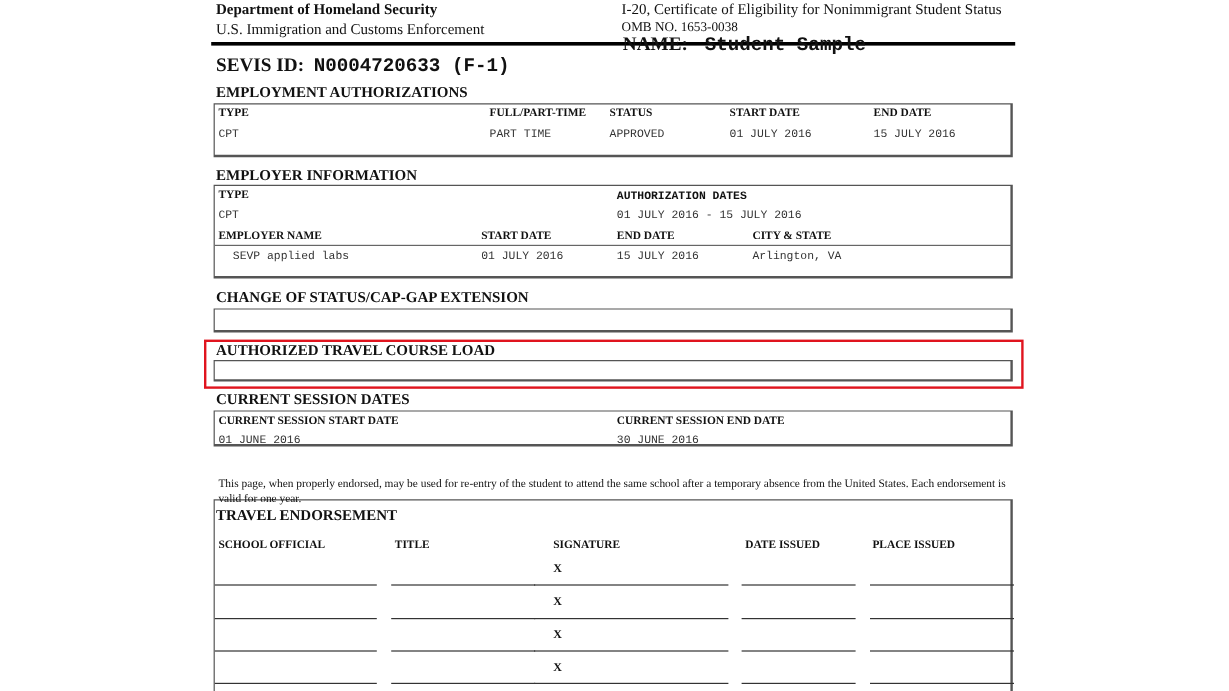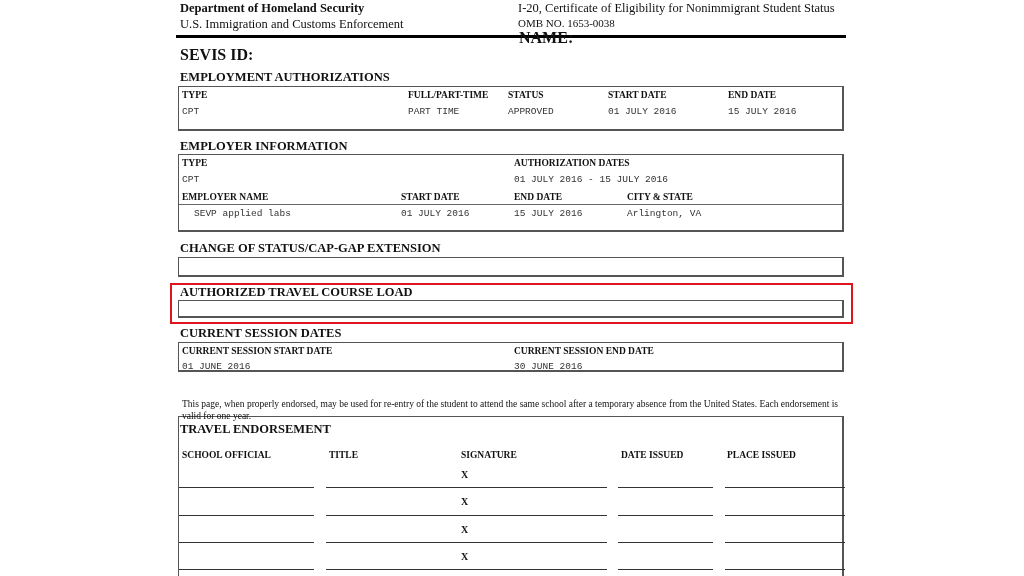--- a/index.html
+++ b/index.html
@@ -31,43 +31,45 @@
 <body>
 
 <div class="abs hdr-left-1">Department of Homeland Security</div>
 <div class="abs hdr-left-2">U.S. Immigration and Customs Enforcement</div>
 <div class="abs hdr-right-1">I-20, Certificate of Eligibility for Nonimmigrant Student Status</div>
 <div class="abs hdr-right-2">OMB NO.  1653-0038</div>
 <div class="abs rule"></div>
 
 <div class="abs sevis-row">
   <span class="sevis-label">SEVIS ID:</span>
+  <span class="sevis-val">N0004720633 (F-1)</span>
 </div>
 <div class="abs name-row">
   <span class="name-label">NAME:</span>
+  <span class="name-val">Student Sample</span>
 </div>
 
 <div class="abs section-title" style="left:180px; top:70px;">EMPLOYMENT AUTHORIZATIONS</div>
 <div class="abs box" style="left:178px; top:86px; width:666px; height:45px;">
   <span class="lbl" style="left:3px; top:3px;">TYPE</span>
   <span class="lbl" style="left:229px; top:3px;">FULL/PART-TIME</span>
   <span class="lbl" style="left:329px; top:3px;">STATUS</span>
   <span class="lbl" style="left:429px; top:3px;">START DATE</span>
   <span class="lbl" style="left:549px; top:3px;">END DATE</span>
   <span class="val" style="left:3px; top:19px;">CPT</span>
   <span class="val" style="left:229px; top:19px;">PART TIME</span>
   <span class="val" style="left:329px; top:19px;">APPROVED</span>
   <span class="val" style="left:429px; top:19px;">01 JULY 2016</span>
   <span class="val" style="left:549px; top:19px;">15 JULY 2016</span>
 </div>
 
 <div class="abs section-title" style="left:180px; top:139px;">EMPLOYER INFORMATION</div>
 <div class="abs box" style="left:178px; top:154px; width:666px; height:78px;">
   <span class="lbl" style="left:3px; top:3px;">TYPE</span>
-  <span class="lbl" style="left:335px; top:3px;">AUTHORIZATION DATES</span>
+  <span class="lbl" style="left:335px; top:3px;font-family:Liberation Mono, monospace;">AUTHORIZATION DATES</span>
   <span class="val" style="left:3px; top:19px;">CPT</span>
   <span class="val" style="left:335px; top:19px;">01 JULY 2016 - 15 JULY 2016</span>
   <span class="lbl" style="left:3px; top:37px;">EMPLOYER NAME</span>
   <span class="lbl" style="left:222px; top:37px;">START DATE</span>
   <span class="lbl" style="left:335px; top:37px;">END DATE</span>
   <span class="lbl" style="left:448px; top:37px;">CITY &amp; STATE</span>
   <div class="hline" style="left:0; top:49px; width:664px;"></div>
   <span class="val" style="left:15px; top:53px;">SEVP applied labs</span>
   <span class="val" style="left:222px; top:53px;">01 JULY 2016</span>
   <span class="val" style="left:335px; top:53px;">15 JULY 2016</span>

